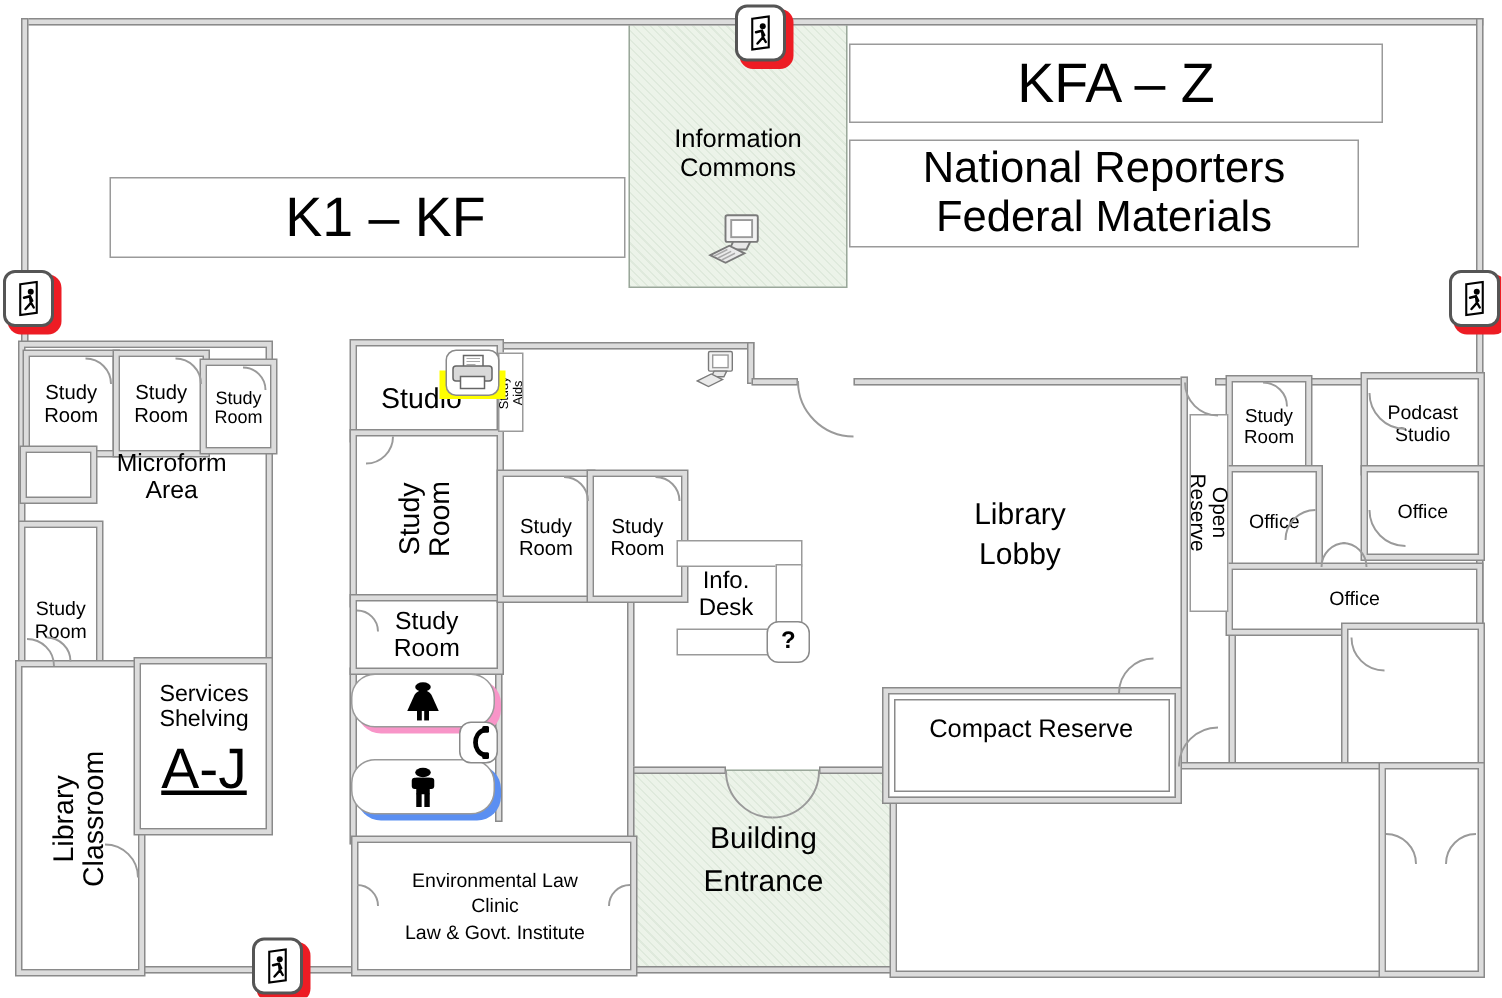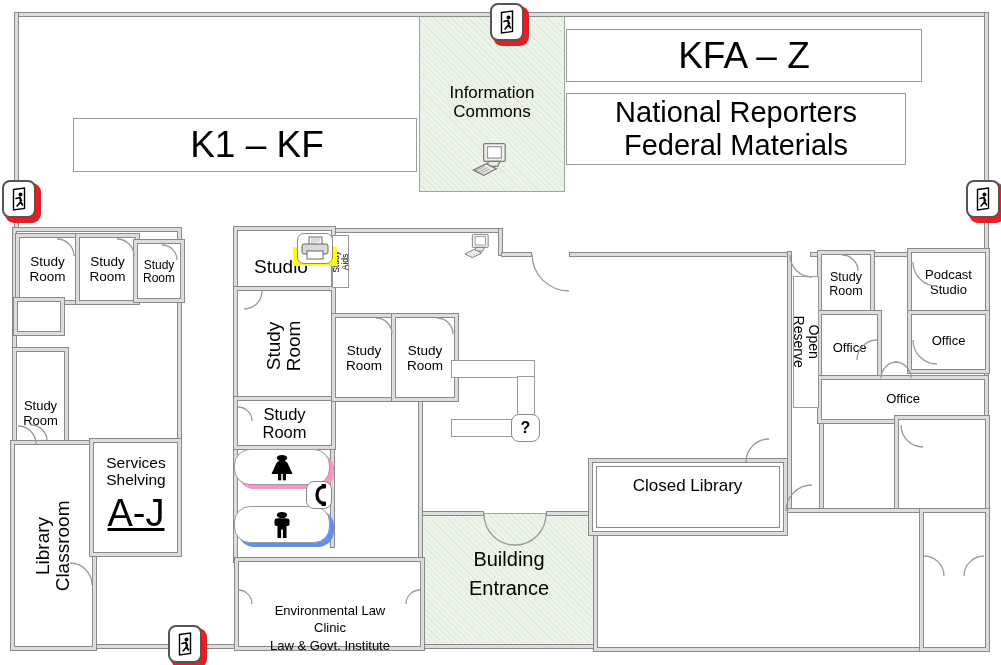--- a/index.html
+++ b/index.html
@@ -127,20 +127,22 @@
     <span style="font-size:37px;">KFA – Z</span>
   </div>
   <div class="lblbox" style="left:566px;top:93px;width:340px;height:72px;">
     <span style="font-size:29px;white-space:pre-line;line-height:1.13;">National Reporters
 Federal Materials</span>
   </div>
 
   <div class="lbl" style="left:424px;top:80px;width:136px;height:44px;font-size:17px;">Information
 Commons</div>
   <div class="lbl" style="left:240px;top:254px;width:82px;height:26px;font-size:19px;">Studio</div>
+  <div class="lbl" style="left:62px;top:298px;width:105px;height:40px;font-size:16.5px;">Microform
+Area</div>
   <div class="lbl" style="left:19px;top:244px;width:57px;height:50px;font-size:13.5px;">Study
 Room</div>
   <div class="lbl" style="left:79px;top:244px;width:57px;height:50px;font-size:13.5px;">Study
 Room</div>
   <div class="lbl" style="left:137px;top:248px;width:44px;height:48px;font-size:12px;">Study
 Room</div>
   <div class="lbl" style="left:16px;top:392px;width:49px;height:44px;font-size:13px;">Study
 Room</div>
   <div class="lbl rot270" style="left:14px;top:444px;width:79px;height:203px;">
     <span style="font-size:19px;">Library
@@ -152,33 +154,37 @@
   <div class="lbl rot270" style="left:237px;top:290px;width:95px;height:111px;">
     <span style="font-size:19px;">Study
 Room</span>
   </div>
   <div class="lbl" style="left:237px;top:402px;width:95px;height:42px;font-size:16.5px;">Study
 Room</div>
   <div class="lbl" style="left:335px;top:338px;width:58px;height:40px;font-size:13.5px;">Study
 Room</div>
   <div class="lbl" style="left:395px;top:338px;width:60px;height:40px;font-size:13.5px;">Study
 Room</div>
-  <div class="lbl" style="left:245px;top:600px;width:170px;height:56px;font-size:13px;line-height:1.35;">Environmental Law
+  <div class="lbl" style="left:449px;top:375px;width:70px;height:44px;font-size:16px;">Info.
+Desk</div>
+  <div class="lbl" style="left:245px;top:576px;width:170px;height:56px;font-size:13px;line-height:1.35;">Environmental Law
 Clinic
 Law &amp; Govt. Institute</div>
   <div class="lbl" style="left:433px;top:546px;width:152px;height:56px;font-size:20px;line-height:1.45;">Building
 Entrance</div>
+  <div class="lbl" style="left:620px;top:328px;width:120px;height:58px;font-size:20px;line-height:1.35;">Library
+Lobby</div>
   <div class="lbl" style="left:821px;top:264px;width:50px;height:40px;font-size:12.5px;">Study
 Room</div>
   <div class="lbl" style="left:821px;top:338px;width:57px;height:20px;font-size:13px;">Office</div>
   <div class="lbl" style="left:840px;top:389px;width:126px;height:20px;font-size:13px;">Office</div>
   <div class="lbl" style="left:911px;top:266px;width:75px;height:34px;font-size:13px;">Podcast
 Studio</div>
   <div class="lbl" style="left:911px;top:331px;width:75px;height:20px;font-size:13px;">Office</div>
-  <div class="lbl" style="left:610px;top:474px;width:155px;height:24px;font-size:17px;">Closed Library</div>
+  <div class="lbl" style="left:610px;top:474px;width:155px;height:24px;font-size:17px;">Compact Reserve</div>
 
   <div class="hl" style="left:293px;top:247px;width:44px;height:19px;"></div>
   <div class="iconbox" style="left:297px;top:233px;width:36px;height:31px;border-radius:7px;">
     <svg width="30" height="25" viewBox="0 0 30 25">
       <rect x="9" y="1" width="13" height="8" fill="#fff" stroke="#666"></rect>
       <path d="M11,3 h9 M11,5 h9 M11,7 h6" stroke="#aaa" stroke-width="0.8"></path>
       <rect x="2" y="8" width="26" height="10" rx="2" fill="#d9d9d9" stroke="#666"></rect>
       <rect x="7" y="15" width="16" height="8" fill="#fff" stroke="#666"></rect>
     </svg>
   </div>

